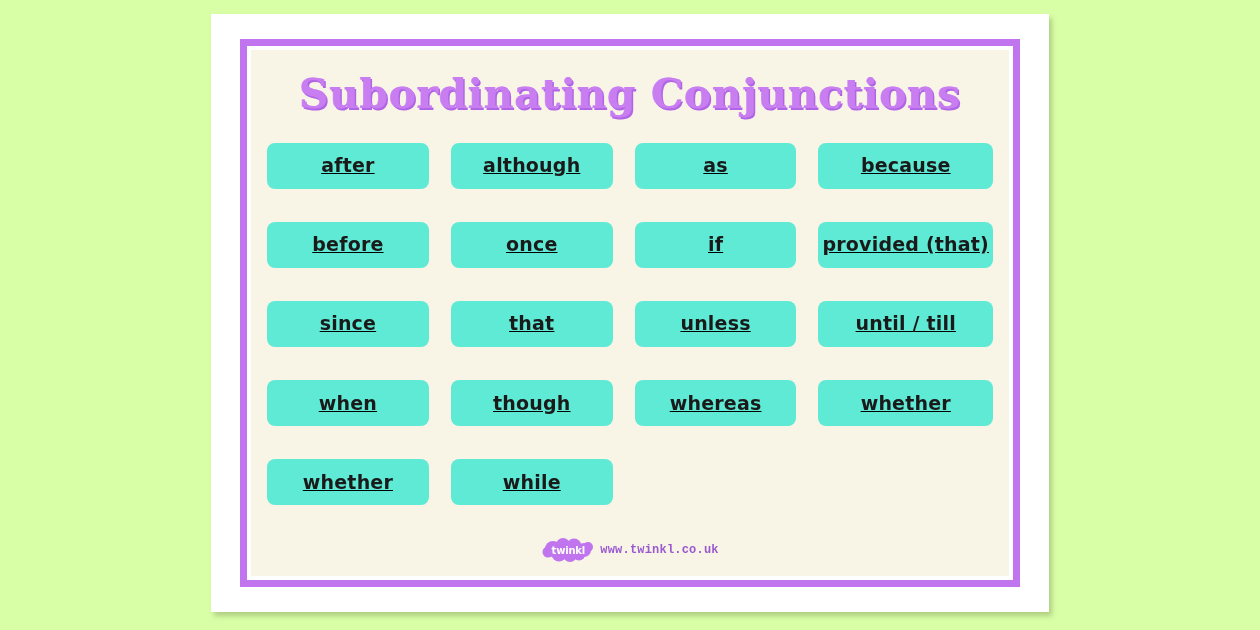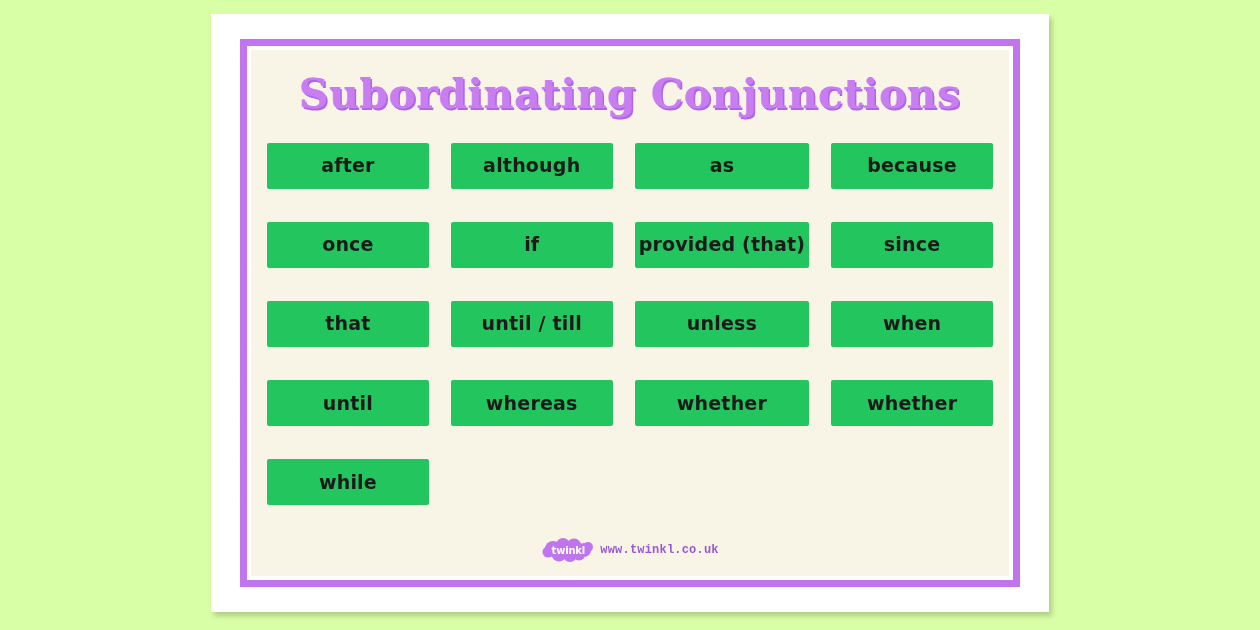--- a/index.html
+++ b/index.html
@@ -86,27 +86,28 @@
     grid-template-rows: repeat(5, 1fr);
     column-gap: 22px;
     row-gap: 0px;
     align-items: center;
     justify-items: center;
   }
 
   .word-card {
     width: 100%;
     height: 46px;
-    background: #22c55e;
-    border-radius: 2px;
+    background: #5eead4;
+    border-radius: 8px;
     display: flex;
     align-items: center;
     justify-content: center;
     box-sizing: border-box;
     padding: 0 4px;
+    text-decoration: underline;
   }
 
   .word-card .word-text {
     font-family: "DejaVu Sans", sans-serif;
     font-weight: bold;
     font-size: 19px;
     color: #1a1a1a;
     letter-spacing: 0.2px;
     white-space: nowrap;
     line-height: 1;
@@ -170,45 +171,48 @@
               <div class="word-card">
                 <span class="word-text">although</span>
               </div>
               <div class="word-card">
                 <span class="word-text">as</span>
               </div>
               <div class="word-card">
                 <span class="word-text">because</span>
               </div>
               <div class="word-card">
+                <span class="word-text">before</span>
+              </div>
+              <div class="word-card">
                 <span class="word-text">once</span>
               </div>
               <div class="word-card">
                 <span class="word-text">if</span>
               </div>
               <div class="word-card">
                 <span class="word-text">provided (that)</span>
               </div>
               <div class="word-card">
                 <span class="word-text">since</span>
               </div>
               <div class="word-card">
                 <span class="word-text">that</span>
               </div>
               <div class="word-card">
+                <span class="word-text">unless</span>
+              </div>
+              <div class="word-card">
                 <span class="word-text">until / till</span>
               </div>
               <div class="word-card">
-                <span class="word-text">unless</span>
-              </div>
-              <div class="word-card">
                 <span class="word-text">when</span>
               </div>
               <div class="word-card">
-                <span class="word-text">until</span>
+                <span class="word-text">though</span>
               </div>
               <div class="word-card">
                 <span class="word-text">whereas</span>
               </div>
               <div class="word-card">
                 <span class="word-text">whether</span>
               </div>
               <div class="word-card">
                 <span class="word-text">whether</span>
               </div>

